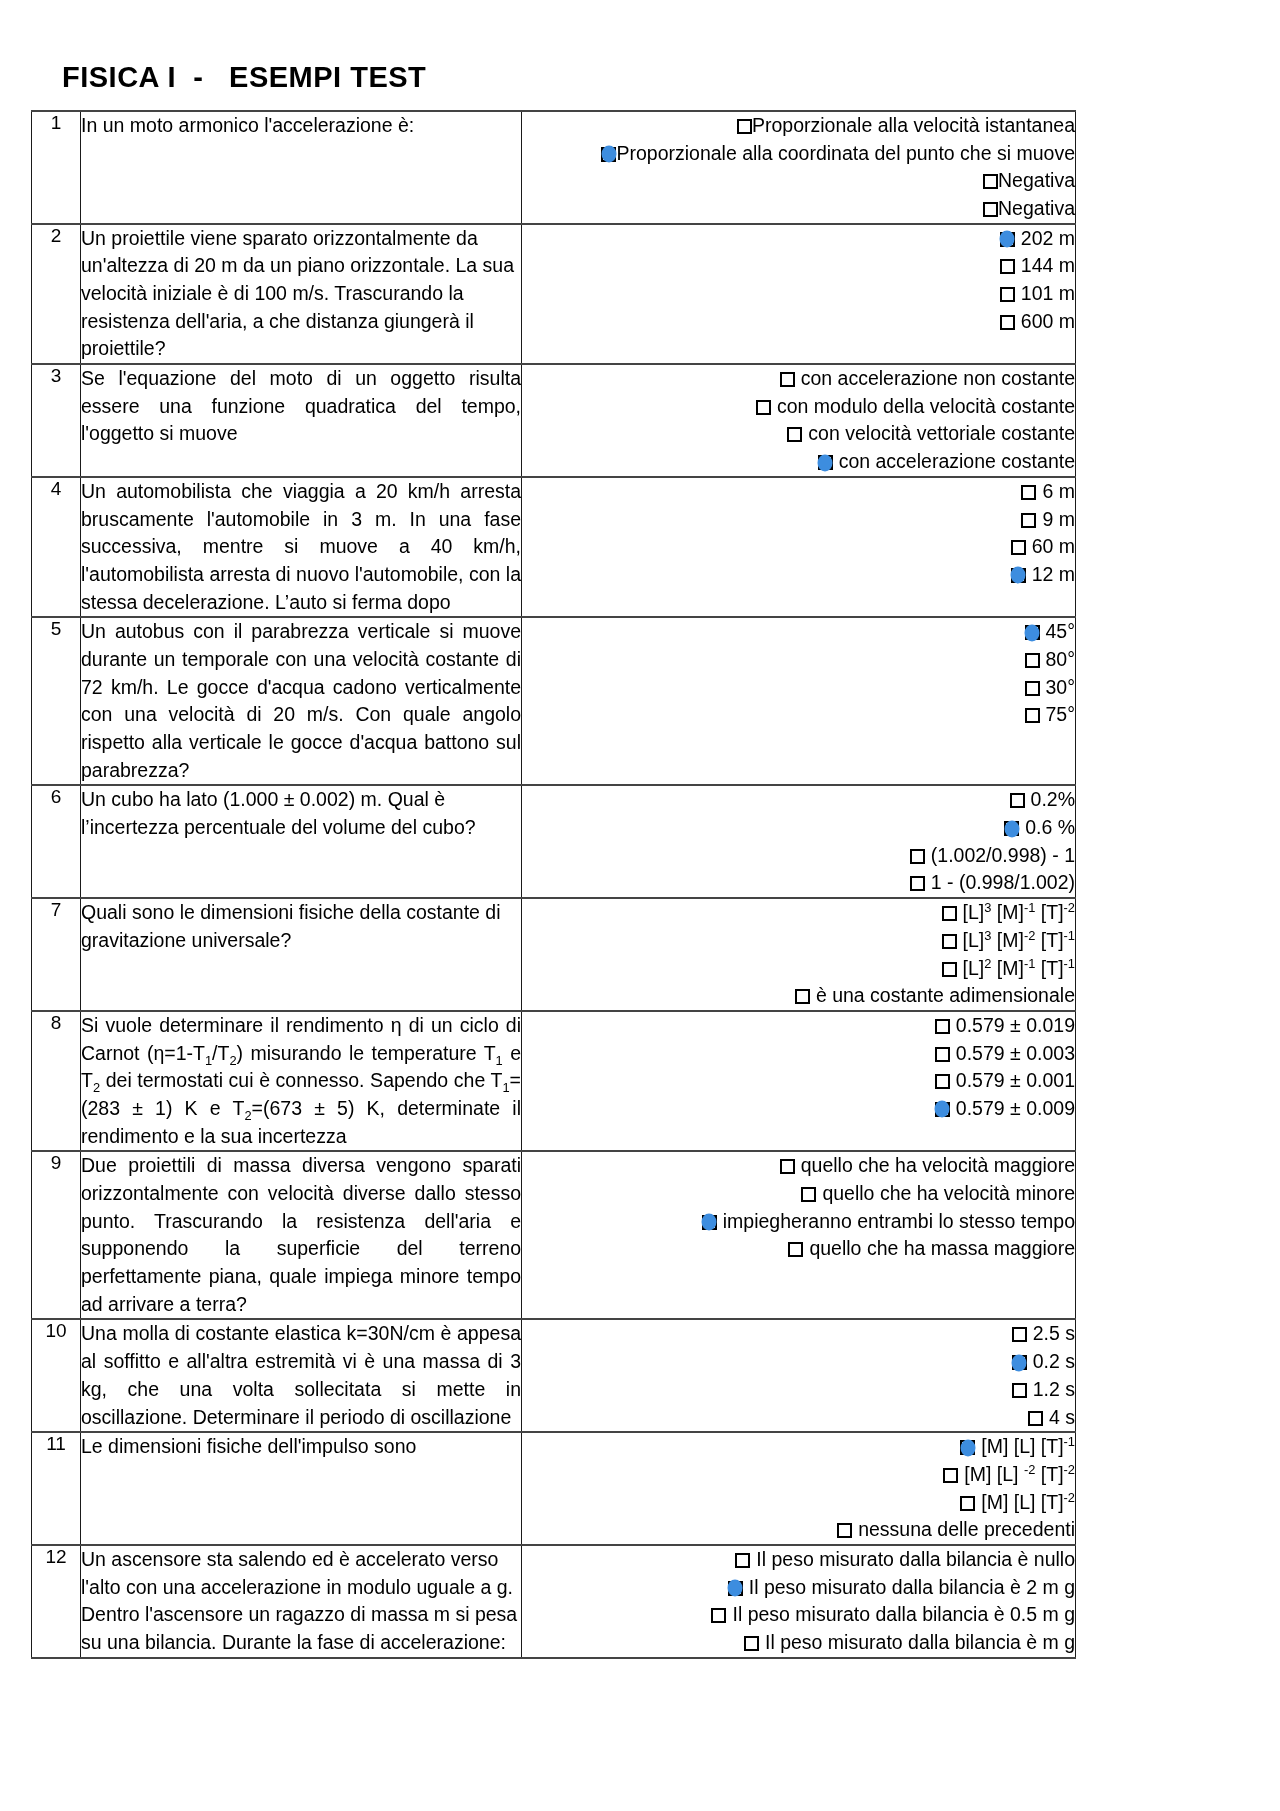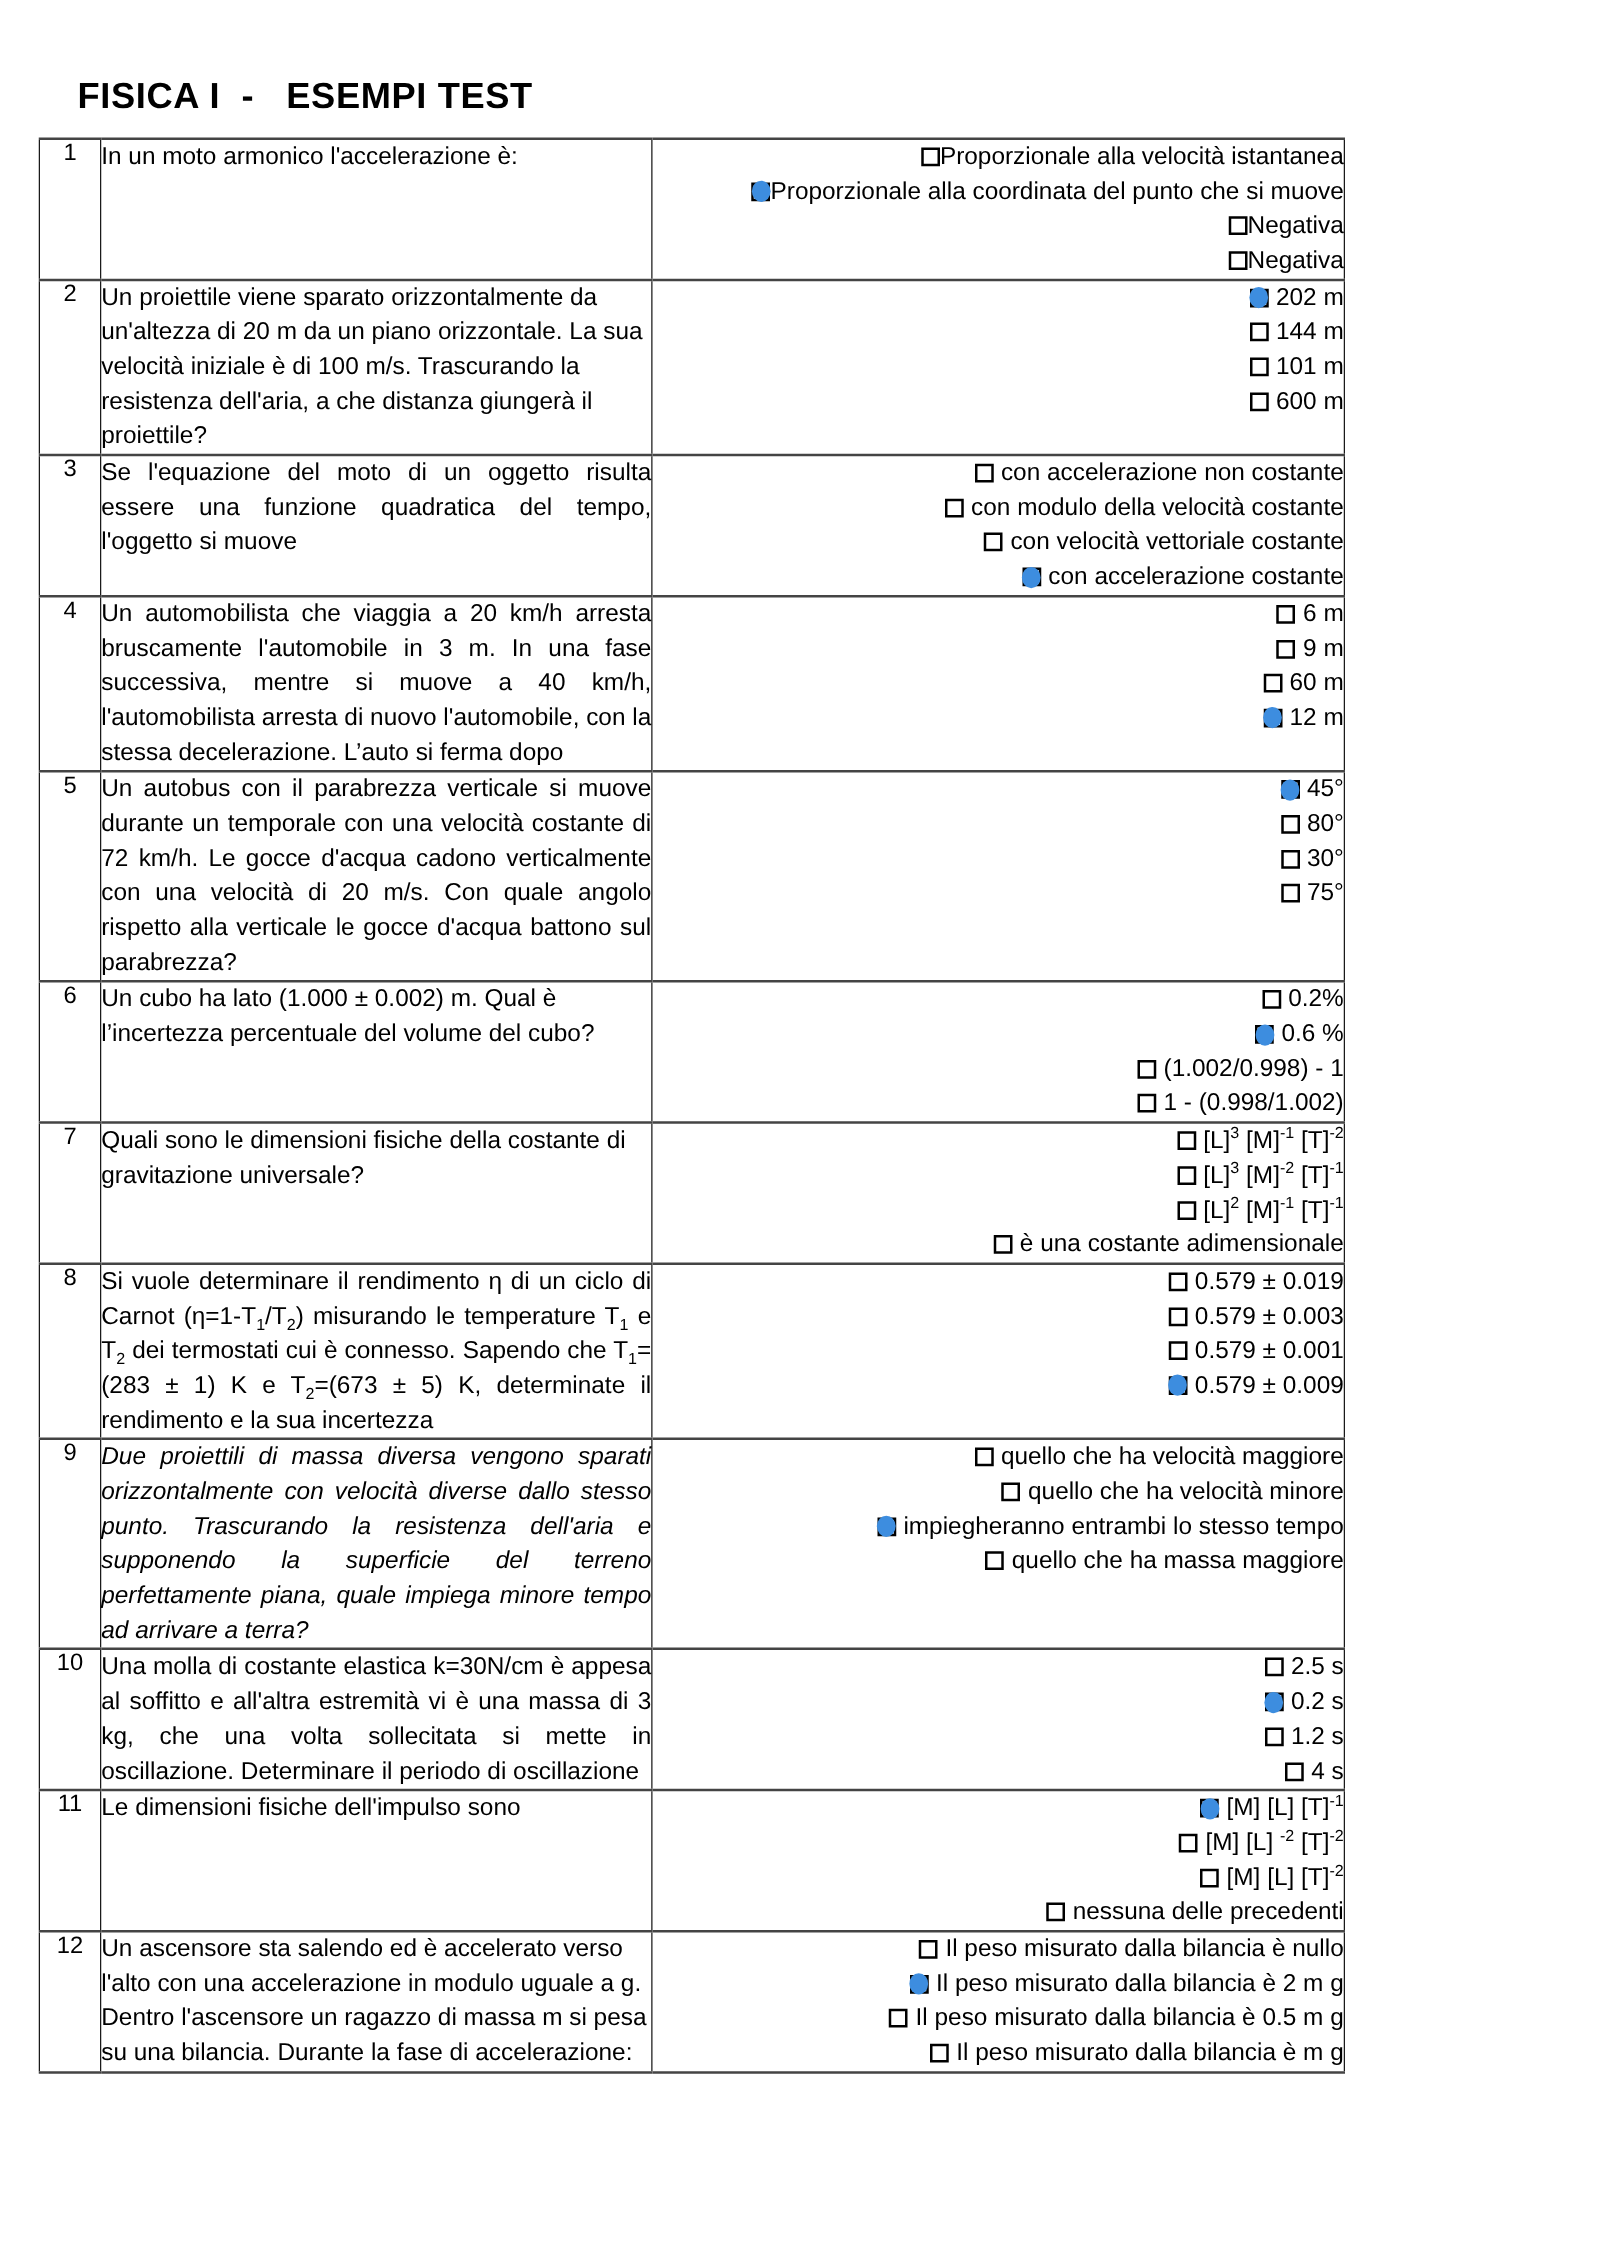--- a/index.html
+++ b/index.html
@@ -193,21 +193,21 @@
           <td class="question justify" style="width: 673px;">Si vuole determinare il rendimento η di un ciclo di Carnot (η=1-T<sub>1</sub>/T<sub>2</sub>) misurando le temperature T<sub>1</sub> e T<sub>2</sub> dei termostati cui è connesso. Sapendo che T<sub>1</sub>=(283 ± 1) K e T<sub>2</sub>=(673 ± 5) K, determinate il rendimento e la sua incertezza</td>
           <td class="answers" style="width: 320px;">
             <span class="opt"><span class="cb gap"></span><span class="txt">0.579 ± 0.019</span></span>
             <span class="opt"><span class="cb gap"></span><span class="txt">0.579 ± 0.003</span></span>
             <span class="opt"><span class="cb gap"></span><span class="txt">0.579 ± 0.001</span></span>
             <span class="opt"><span class="cb on gap"></span><span class="txt">0.579 ± 0.009</span></span>
           </td>
         </tr>
         <tr class="qrow">
           <td class="num" style="width: 48px;">9</td>
-          <td class="question justify" style="width: 530px; font-style: italic;">Due proiettili di massa diversa vengono sparati orizzontalmente con velocità diverse dallo stesso punto. Trascurando la resistenza dell'aria e supponendo la superficie del terreno perfettamente piana, quale impiega minore tempo ad arrivare a terra?</td>
+          <td class="question justify" style="width: 530px;">Due proiettili di massa diversa vengono sparati orizzontalmente con velocità diverse dallo stesso punto. Trascurando la resistenza dell'aria e supponendo la superficie del terreno perfettamente piana, quale impiega minore tempo ad arrivare a terra?</td>
           <td class="answers" style="width: 463px;">
             <span class="opt"><span class="cb gap"></span><span class="txt">quello che ha velocità maggiore</span></span>
             <span class="opt"><span class="cb gap"></span><span class="txt">quello che ha velocità minore</span></span>
             <span class="opt"><span class="cb on gap"></span><span class="txt">impiegheranno entrambi lo stesso tempo</span></span>
             <span class="opt"><span class="cb gap"></span><span class="txt">quello che ha massa maggiore</span></span>
           </td>
         </tr>
         <tr class="qrow">
           <td class="num" style="width: 48px;">10</td>
           <td class="question justify" style="width: 490px;">Una molla di costante elastica k=30N/cm è appesa al soffitto e all'altra estremità vi è una massa di 3 kg, che una volta sollecitata si mette in oscillazione. Determinare il periodo di oscillazione</td>

